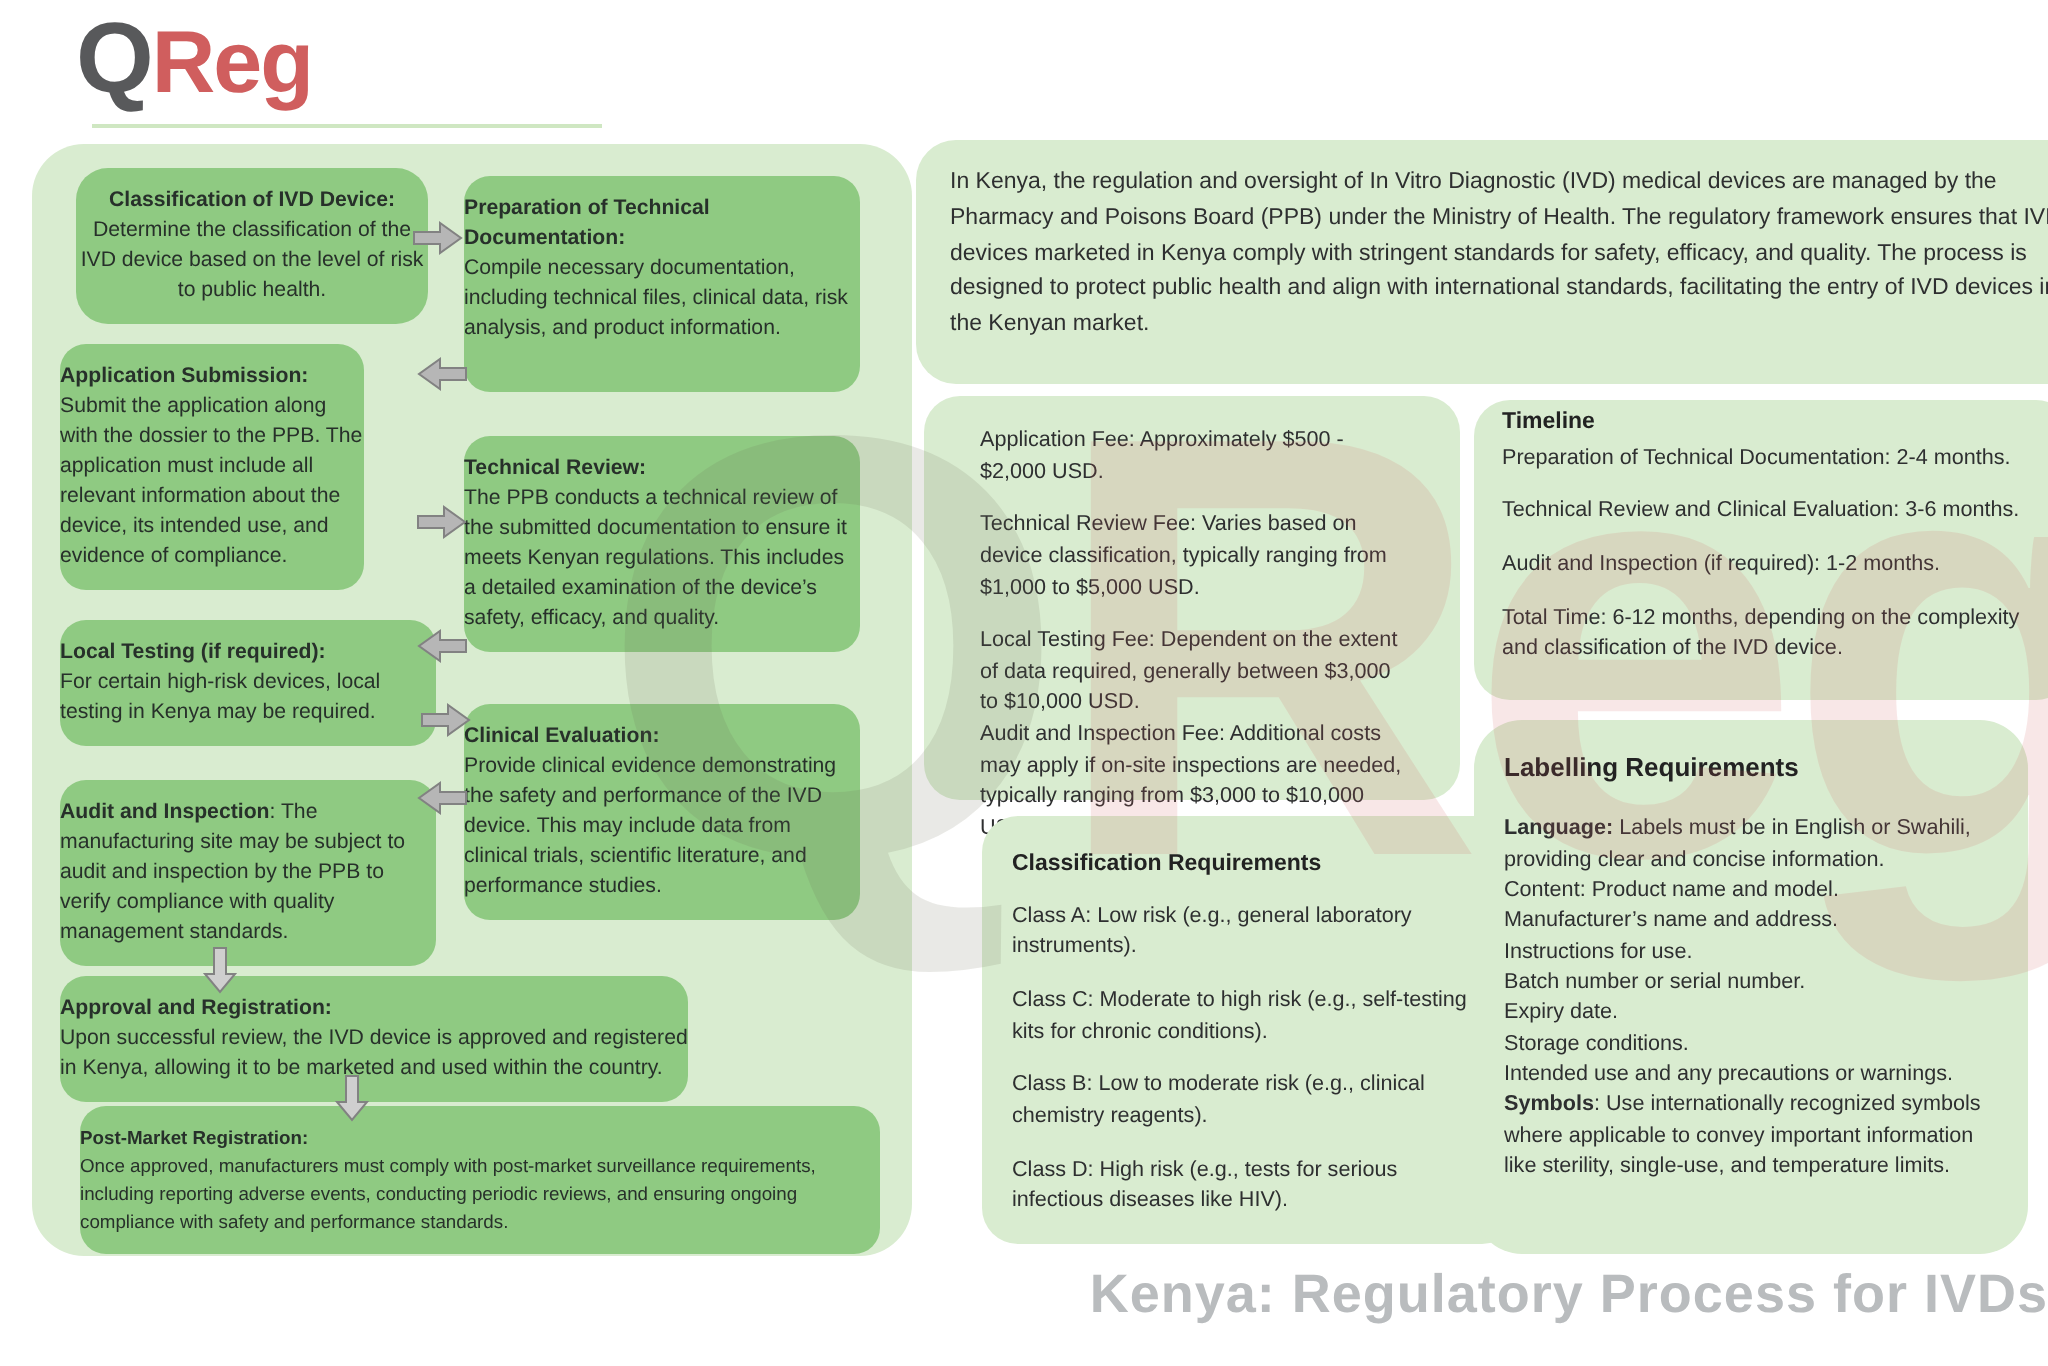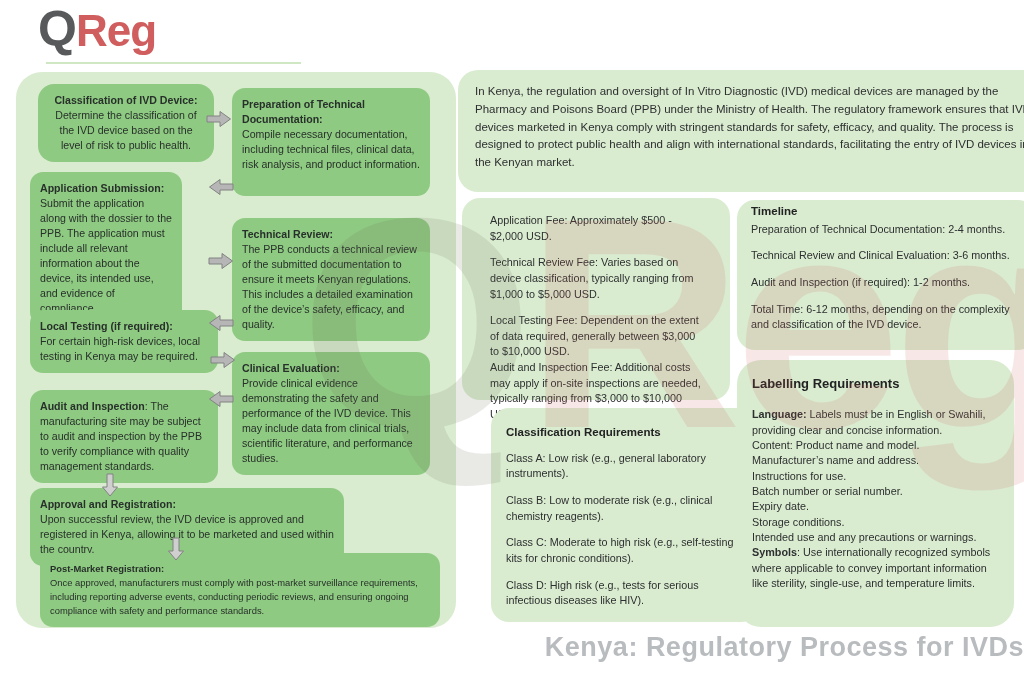--- a/index.html
+++ b/index.html
@@ -23,21 +23,21 @@
   .label-panel { left:737px; top:360px; width:277px; height:267px; padding:15px 15px; font-size:10.8px; line-height:1.42; border-radius:24px; }
 
   .panel-title { font-weight:bold; font-size:11.5px; margin-bottom:10px; color:#222; }
   .label-panel .panel-title { font-size:13px; margin-bottom:14px; }
   .timeline-panel .panel-title { margin-bottom:2px; }
   .item { margin-bottom:11px; }
   .item.tight { margin-bottom:0; }
   .lab-line b { font-weight:bold; }
 
   
-  .box { position:absolute; background:#8fca82; border-radius:13px; padding:9px 10px; font-size:10.6px; line-height:1.42; color:#27302a; }
+  .box { position:absolute; background:#8fca82; border-radius:13px; padding:9px 0; font-size:10.6px; line-height:1.42; color:#27302a; }
   .box .bt { font-weight:bold; }
   .box .bt.block { display:block; }
   .box-l1 { left:38px; top:84px; width:176px; text-align:center; border-radius:16px; }
   .box-l2 { left:30px; top:172px; width:152px; }
   .box-l3 { left:30px; top:310px; width:188px; }
   .box-l4 { left:30px; top:390px; width:188px; }
   .box-l5 { left:30px; top:488px; width:314px; }
   .box-l6 { left:40px; top:553px; width:400px; font-size:9.4px; line-height:1.5; }
   .box-m1 { left:232px; top:88px; width:198px; min-height:108px; }
   .box-m2 { left:232px; top:218px; width:198px; }
@@ -164,22 +164,22 @@
     <div class="panel-title">Timeline</div>
     <p class="item">Preparation of Technical Documentation: 2-4 months.</p>
     <p class="item">Technical Review and Clinical Evaluation: 3-6 months.</p>
     <p class="item">Audit and Inspection (if required): 1-2 months.</p>
     <p class="item">Total Time: 6-12 months, depending on the complexity and classification of the IVD device.</p>
   </div>
 
   <div class="panel class-panel">
     <div class="panel-title">Classification Requirements</div>
     <p class="item">Class A: Low risk (e.g., general laboratory instruments).</p>
+    <p class="item">Class C: Moderate to high risk (e.g., self-testing kits for chronic conditions).</p>
     <p class="item">Class B: Low to moderate risk (e.g., clinical chemistry reagents).</p>
-    <p class="item">Class C: Moderate to high risk (e.g., self-testing kits for chronic conditions).</p>
     <p class="item">Class D: High risk (e.g., tests for serious infectious diseases like HIV).</p>
   </div>
 
   <div class="panel label-panel">
     <div class="panel-title">Labelling Requirements</div>
     <p class="lab-line"><b>Language:</b><span> Labels must be in English or Swahili, providing clear and concise information.</span></p>
     <p class="lab-line"><b></b><span>Content: Product name and model.</span></p>
     <p class="lab-line"><b></b><span>Manufacturer’s name and address.</span></p>
     <p class="lab-line"><b></b><span>Instructions for use.</span></p>
     <p class="lab-line"><b></b><span>Batch number or serial number.</span></p>

